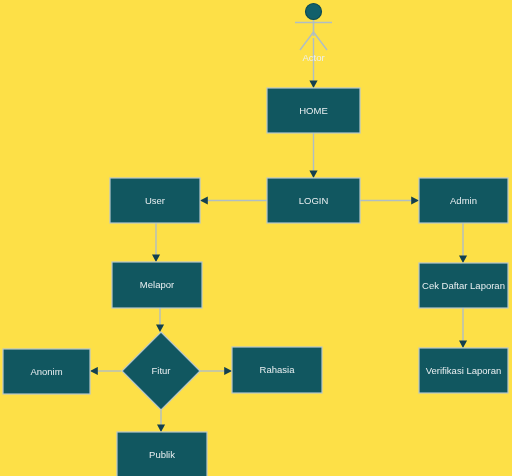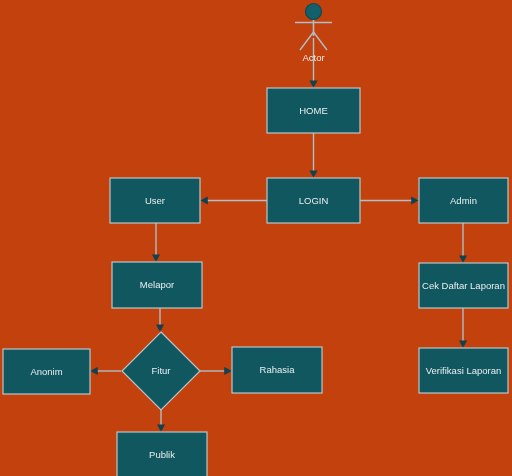--- a/index.html
+++ b/index.html
@@ -8,21 +8,21 @@
     padding: 0;
     background: #ffffff;
   }
   body {
     font-family: "Liberation Sans", sans-serif;
   }
   #canvas {
     position: relative;
     width: 512px;
     height: 476px;
-    background: #c2410c;
+    background: #fde047;
     overflow: hidden;
     text-decoration: underline;
   }
   #canvas svg {
     position: absolute;
     left: 0;
     top: 0;
     width: 512px;
     height: 476px;
   }

